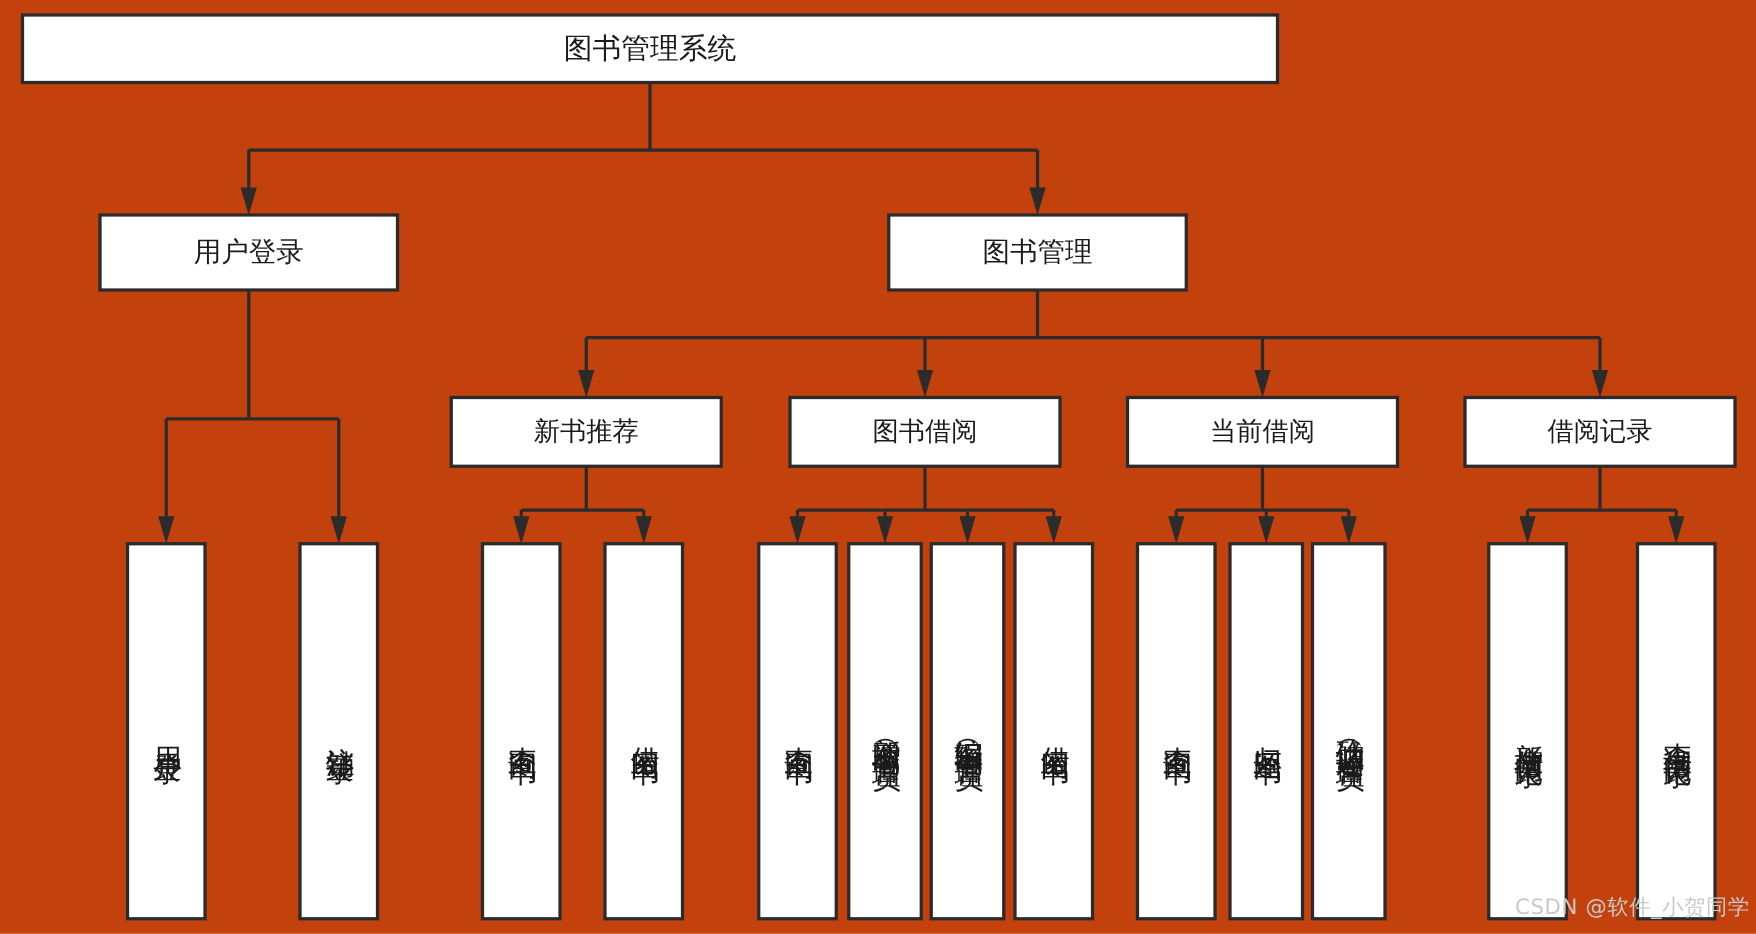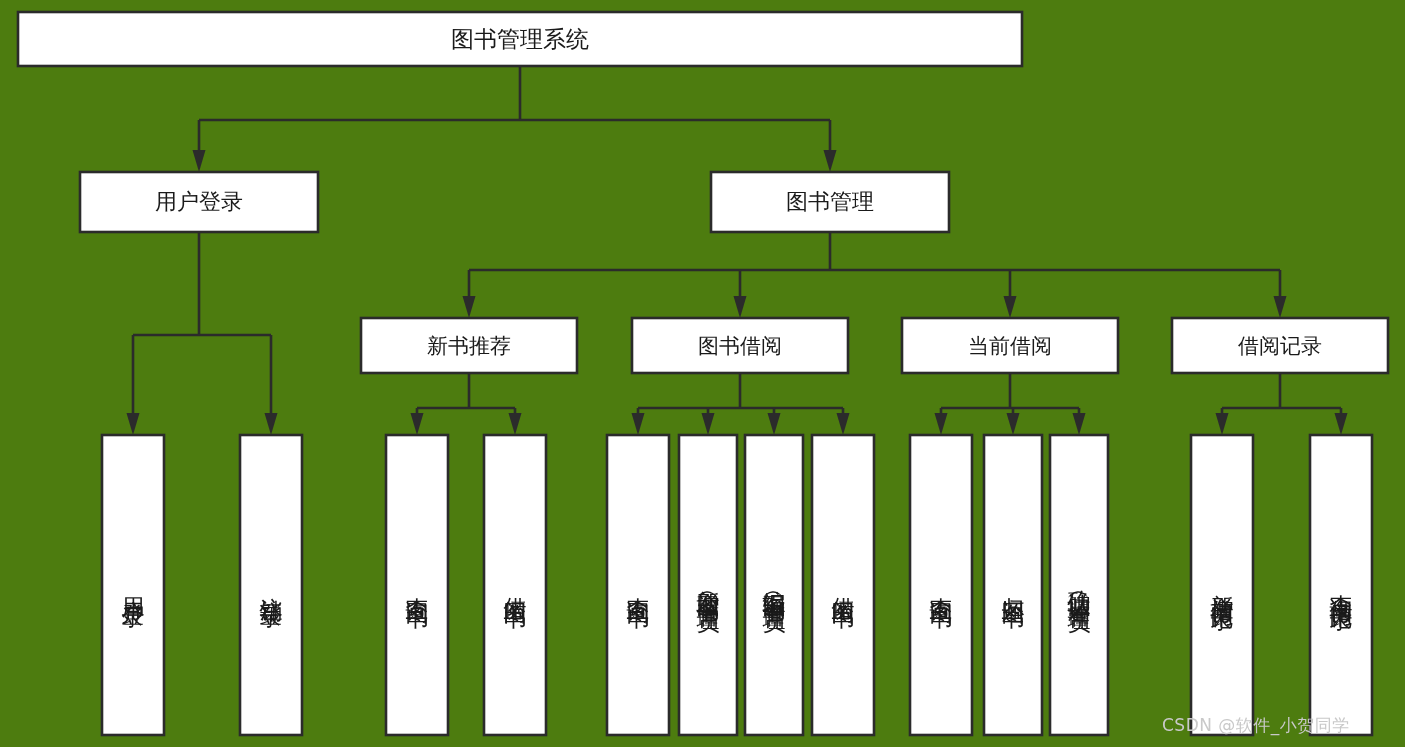--- a/index.html
+++ b/index.html
@@ -10,21 +10,21 @@
   body {
     width: 1405px;
     height: 747px;
     font-family: "DejaVu Sans", "Liberation Sans", sans-serif;
     overflow: hidden;
   }
   #diagram-root {
     position: relative;
     width: 1405px;
     height: 747px;
-    background: #4d7c0f;
+    background: #c2410c;
   }
   svg#tree-svg {
     position: absolute;
     left: 0;
     top: 0;
     width: 1405px;
     height: 747px;
     display: block;
   }
   .node-box {
@@ -223,14 +223,14 @@
       <div class="vlabel" style="left: 679px; top: 435px; width: 58px; height: 300px; font-size: 23px; display: flex; align-items: center; justify-content: center;">新增图书（管理员）</div>
       <div class="vlabel" style="left: 745px; top: 435px; width: 58px; height: 300px; font-size: 23px; display: flex; align-items: center; justify-content: center;">编辑图书（管理员）</div>
       <div class="vlabel" style="left: 812px; top: 435px; width: 62px; height: 300px; font-size: 23px; display: flex; align-items: center; justify-content: center;">借阅图书</div>
       <div class="vlabel" style="left: 910px; top: 435px; width: 62px; height: 300px; font-size: 23px; display: flex; align-items: center; justify-content: center;">查询图书</div>
       <div class="vlabel" style="left: 984px; top: 435px; width: 58px; height: 300px; font-size: 23px; display: flex; align-items: center; justify-content: center;">归还图书</div>
       <div class="vlabel" style="left: 1050px; top: 435px; width: 58px; height: 300px; font-size: 23px; display: flex; align-items: center; justify-content: center;">确认归还（管理员）</div>
       <div class="vlabel" style="left: 1191px; top: 435px; width: 62px; height: 300px; font-size: 23px; display: flex; align-items: center; justify-content: center;">新增借阅记录</div>
       <div class="vlabel" style="left: 1310px; top: 435px; width: 62px; height: 300px; font-size: 23px; display: flex; align-items: center; justify-content: center;">查询借阅记录</div>
     </div>
 
-  <div class="watermark" style="left: 1162px; top: 714px;">CSDN @软件_小贺同学</div>
+  <div class="watermark" style="left: 1212px; top: 714px;">CSDN @软件_小贺同学</div>
 </div>
 
 </body></html>

